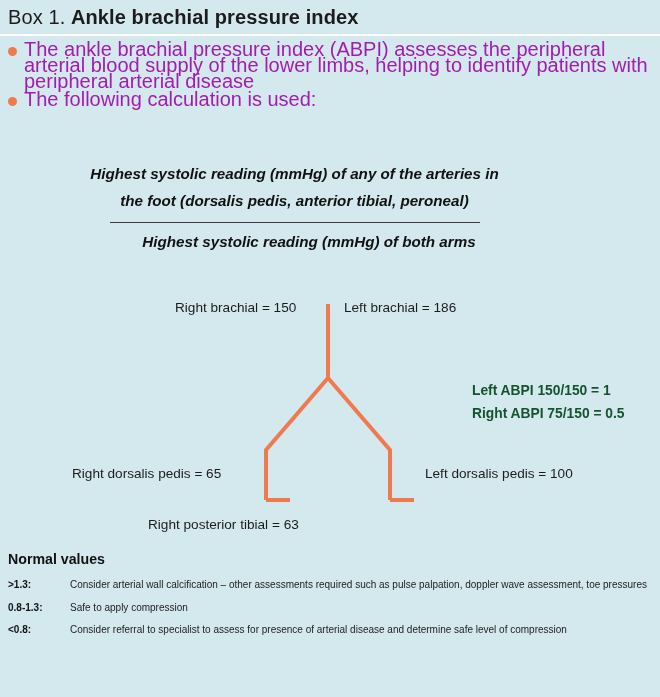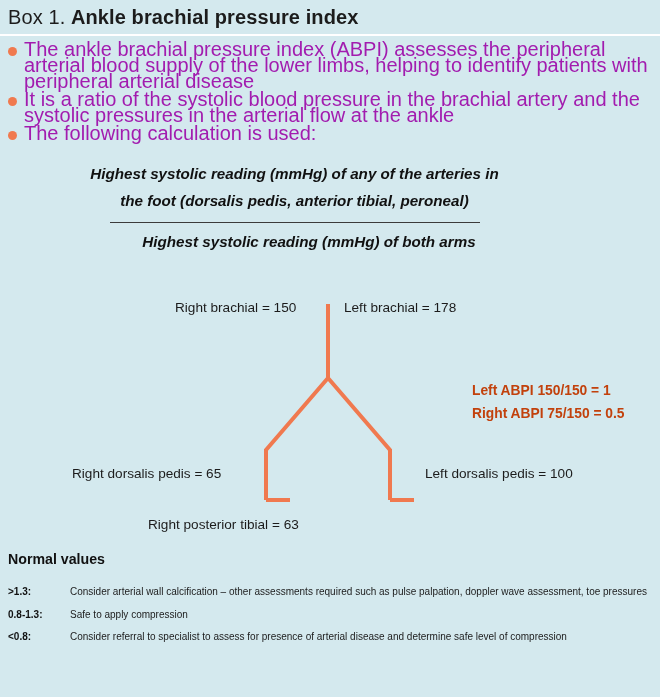--- a/index.html
+++ b/index.html
@@ -111,36 +111,36 @@
   .dlabel {
     position: absolute;
     font-size: 13.6px;
     color: #1c1c1c;
     white-space: nowrap;
   }
   .abpi-line {
     position: absolute;
     font-size: 13.8px;
     font-weight: bold;
-    color: #c2410c;
+    color: #14532d;
     white-space: nowrap;
   }
 
   
   .normal {
     position: absolute;
     left: 8px;
     top: 551px;
     width: 646px;
   }
   .normal-title {
     font-size: 14.2px;
     font-weight: bold;
     color: #111;
-    margin-bottom: 15px;
+    margin-bottom: 8px;
   }
   .nv-row {
     position: relative;
     padding-left: 62px;
     font-size: 10px;
     line-height: 19.5px;
     color: #1c1c1c;
     margin-bottom: 3px;
   }
   .nv-key {
@@ -162,24 +162,20 @@
   </div>
   <div class="title-rule"></div>
 
   <div class="bullets">
     <div class="bullet-row">
       <span class="bullet-dot"></span>
       <span>The ankle brachial pressure index (ABPI) assesses the peripheral arterial blood supply of the lower limbs, helping to identify patients with peripheral arterial disease</span>
     </div>
     <div class="bullet-row">
       <span class="bullet-dot"></span>
-      <span>It is a ratio of the systolic blood pressure in the brachial artery and the systolic pressures in the arterial flow at the ankle</span>
-    </div>
-    <div class="bullet-row">
-      <span class="bullet-dot"></span>
       <span>The following calculation is used:</span>
     </div>
   </div>
 
   <div class="formula">
     <div class="formula-numer">Highest systolic reading (mmHg) of any of the arteries in</div>
     <div class="formula-numer">the foot (dorsalis pedis, anterior tibial, peroneal)</div>
     <div class="formula-rule"></div>
     <div class="formula-denom">Highest systolic reading (mmHg) of both arms</div>
   </div>
@@ -195,21 +191,21 @@
 
         <path d="M 266 222 L 290 222"></path>
 
         <path d="M 328 100 L 390 172 L 390 222"></path>
 
         <path d="M 390 222 L 414 222"></path>
       </g>
     </svg>
 
     <div class="dlabel" style="left:175px; top:22px;">Right brachial = 150</div>
-    <div class="dlabel" style="left:344px; top:22px;">Left brachial = 178</div>
+    <div class="dlabel" style="left:344px; top:22px;">Left brachial = 186</div>
 
     <div class="abpi-line" style="left:472px; top:105px;">Left ABPI 150/150 = 1</div>
     <div class="abpi-line" style="left:472px; top:128px;">Right ABPI 75/150 = 0.5</div>
 
     <div class="dlabel" style="left:72px; top:188px;">Right dorsalis pedis = 65</div>
     <div class="dlabel" style="left:425px; top:188px;">Left dorsalis pedis = 100</div>
 
     <div class="dlabel" style="left:148px; top:239px;">Right posterior tibial = 63</div>
   </div>
 

